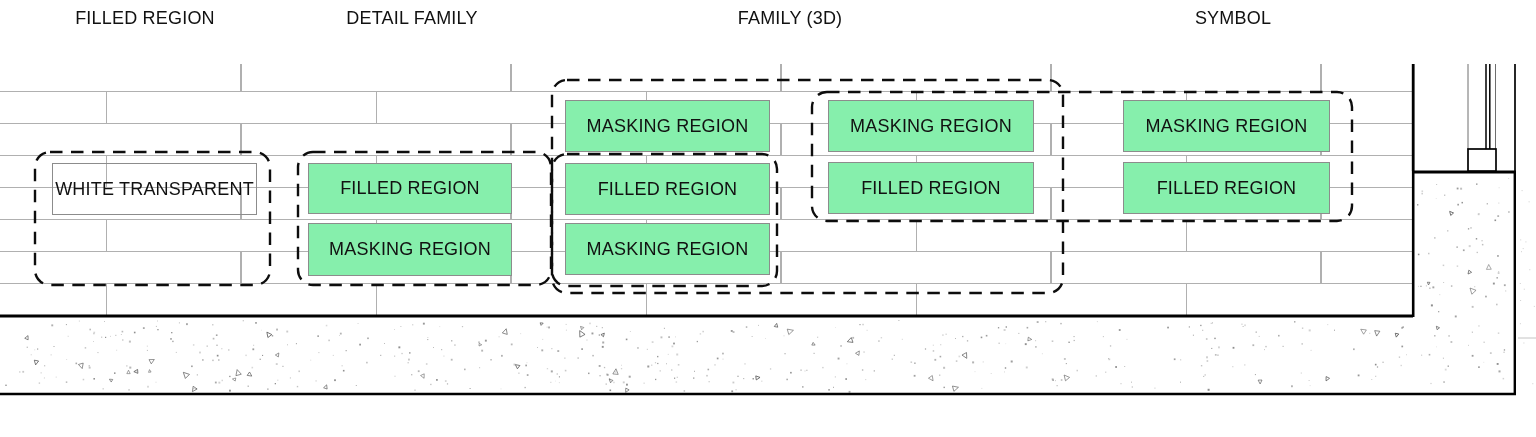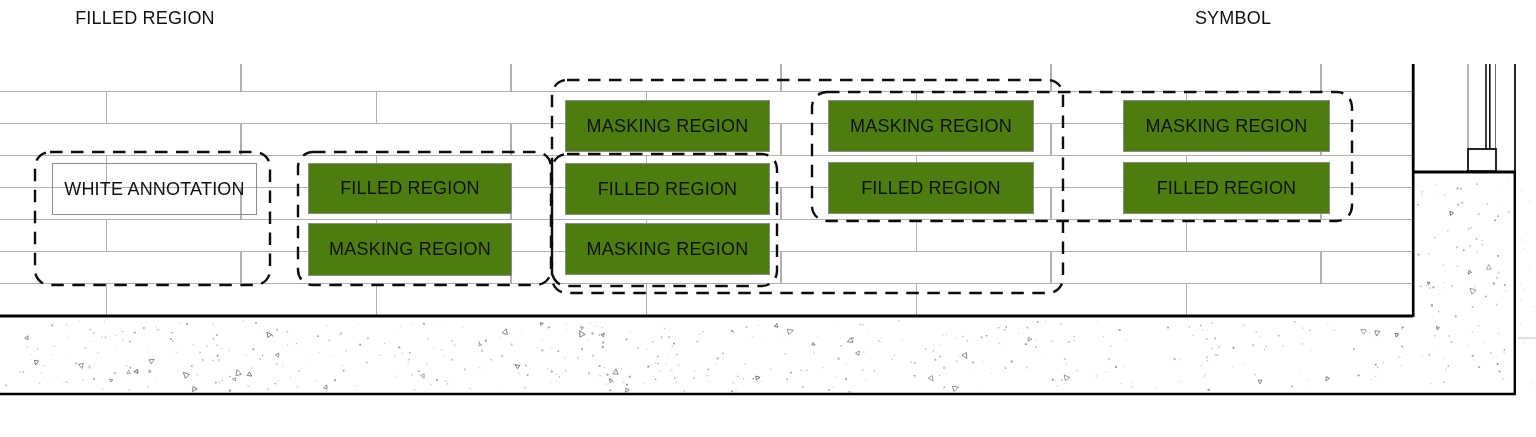--- a/index.html
+++ b/index.html
@@ -8,21 +8,21 @@
     font-family:"Liberation Sans",sans-serif;color:#111111;background:#ffffff;
   }
   .stage svg.bg{position:absolute;left:0;top:0;z-index:0;}
   .hdr{
     position:absolute;z-index:2;text-align:center;
     font-size:18px;line-height:17px;letter-spacing:.2px;color:#111111;
   }
   .hdr span{display:block;}
   .box{
     position:absolute;z-index:2;display:flex;align-items:center;justify-content:center;
-    background:#4d7c0f;border:1px solid #8c8c8c;
+    background:#86efac;border:1px solid #8c8c8c;
     font-size:18px;letter-spacing:.2px;color:#111111;white-space:nowrap;
   }
   .box.transparent{background:transparent;}
 </style>
 </head>
 <body>
 
 <div class="stage">
 
   <svg class="bg" width="1536" height="437" viewBox="0 0 1536 437">
@@ -650,26 +650,30 @@
       <rect x="552" y="80" width="511" height="213" rx="15"></rect>
       <rect x="552" y="154" width="225" height="132" rx="15"></rect>
       <rect x="812" y="92" width="540" height="129" rx="15"></rect>
     </g>
   </svg>
 
   <div class="hdr" style="left:25px;top:10px;width:240px;">
     <span>FILLED REGION</span>
   </div>
   <div class="hdr" style="left:292px;top:10px;width:240px;">
+    <span>DETAIL FAMILY</span>
+  </div>
+  <div class="hdr" style="left:670px;top:10px;width:240px;">
+    <span>FAMILY (3D)</span>
   </div>
   <div class="hdr" style="left:1113px;top:10px;width:240px;">
     <span>SYMBOL</span>
   </div>
 
-  <div class="box transparent" style="left:52px;top:163px;width:203px;height:50px;">WHITE ANNOTATION</div>
+  <div class="box transparent" style="left:52px;top:163px;width:203px;height:50px;">WHITE TRANSPARENT</div>
 
   <div class="box" style="left:308px;top:163px;width:202px;height:49px;">FILLED REGION</div>
   <div class="box" style="left:308px;top:223px;width:202px;height:51px;">MASKING REGION</div>
 
   <div class="box" style="left:565px;top:100px;width:203px;height:50px;">MASKING REGION</div>
   <div class="box" style="left:565px;top:163px;width:203px;height:50px;">FILLED REGION</div>
   <div class="box" style="left:565px;top:223px;width:203px;height:50px;">MASKING REGION</div>
 
   <div class="box" style="left:828px;top:100px;width:204px;height:50px;">MASKING REGION</div>
   <div class="box" style="left:828px;top:162px;width:204px;height:50px;">FILLED REGION</div>

